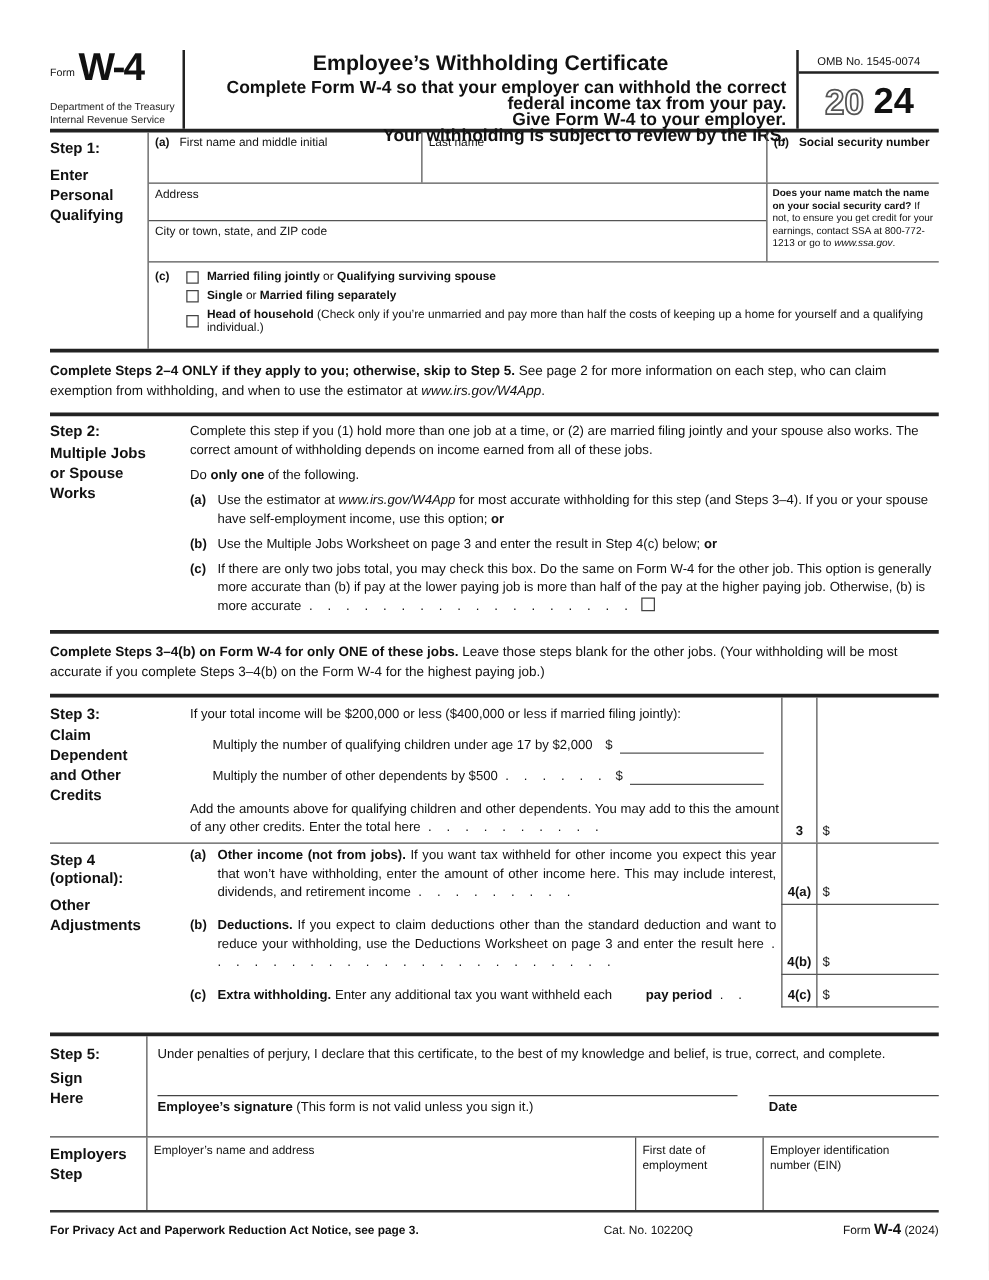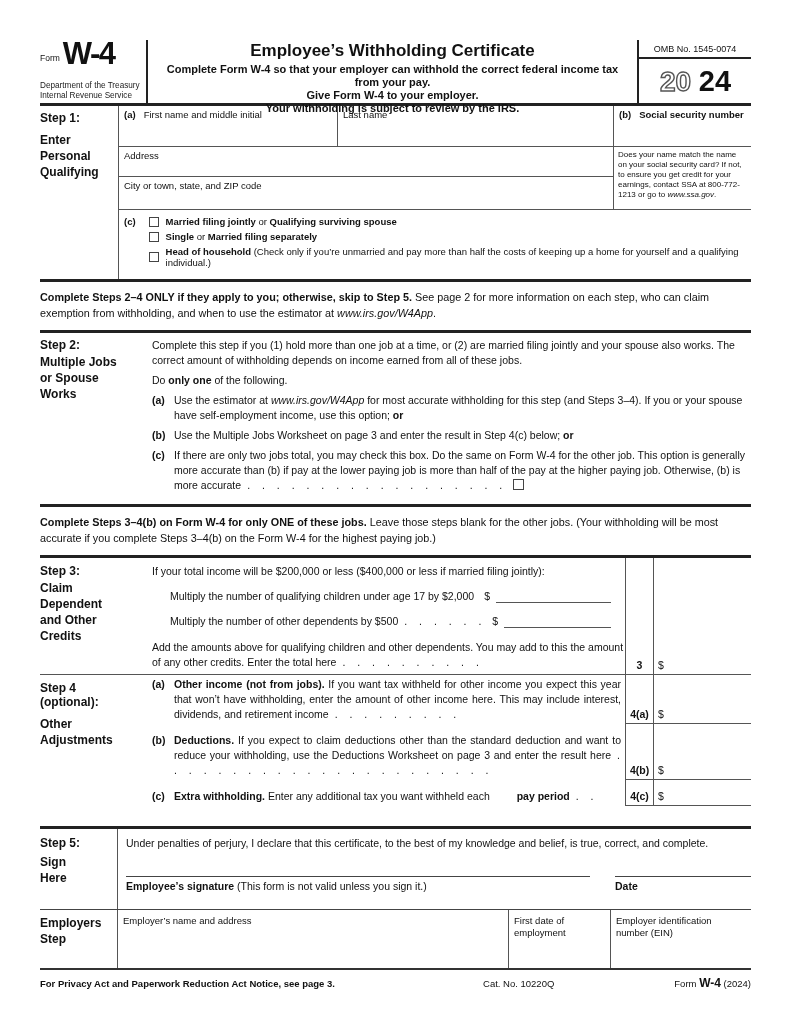--- a/index.html
+++ b/index.html
@@ -11,21 +11,21 @@
   }
   
   .hdr { display:flex; border-bottom:3px solid #222; height:66px; }
   .hdr-left { width:108px; border-right:2px solid #222; display:flex; flex-direction:column; justify-content:space-between; padding:2px 4px 3px 0; }
   .formline { display:flex; align-items:flex-end; }
   .form-word { font-size:8.5px; padding-bottom:4px; }
   .form-num { font-size:31px; font-weight:bold; letter-spacing:-1.5px; line-height:0.8; margin-left:3px; }
   .agency { font-size:8.2px; line-height:9.5px; color:#222; }
   .hdr-center { flex:1; border-right:2px solid #222; text-align:center; padding:1px 8px 0; }
   .hdr-title { font-size:17px; font-weight:bold; margin-bottom:2px; }
-  .hdr-sub { font-size:11px; font-weight:bold; line-height:13px; }
+  .hdr-sub { font-size:14px; font-weight:bold; line-height:13px;text-align:right; }
   .hdr-right { width:112px; display:flex; flex-direction:column; }
   .omb { font-size:9px; text-align:center; padding:4px 0 3px; border-bottom:2px solid #222; }
   .year { flex:1; display:flex; align-items:center; justify-content:center; font-weight:bold; }
   .year-solid { font-size:29px; line-height:29px; }
   
   .step-title { font-size:12px; font-weight:bold; }
   .step-sub { font-size:12px; font-weight:bold; line-height:16px; margin-top:7px; }
   
   .step1 { display:flex; border-bottom:3px solid #222; }
   .s1-label { width:78px; padding-top:5px; }
@@ -148,21 +148,21 @@
       </div>
       <div class="s1-r23">
         <div class="s1-r23-left">
           <div class="cell c-addr">
             <span>Address</span>
           </div>
           <div class="cell c-city">
             <span>City or town, state, and ZIP code</span>
           </div>
         </div>
-        <div class="cell c-note"><span style="font-weight: normal;">Does your name match the name on your social security card?</span><span> If not, to ensure you get credit for your earnings, contact SSA at 800-772-1213 or go to </span><span style="font-style: italic;">www.ssa.gov</span><span>.</span></div>
+        <div class="cell c-note"><span style="font-weight: bold;">Does your name match the name on your social security card?</span><span> If not, to ensure you get credit for your earnings, contact SSA at 800-772-1213 or go to </span><span style="font-style: italic;">www.ssa.gov</span><span>.</span></div>
       </div>
       <div class="s1-rc">
         <div class="c-tag">(c)</div>
         <div class="opts">
           <div class="opt">
             <span class="cb"></span>
             <span><span style="font-weight: bold;">Married filing jointly</span><span> or </span><span style="font-weight: bold;">Qualifying surviving spouse</span></span>
           </div>
           <div class="opt">
             <span class="cb"></span>

